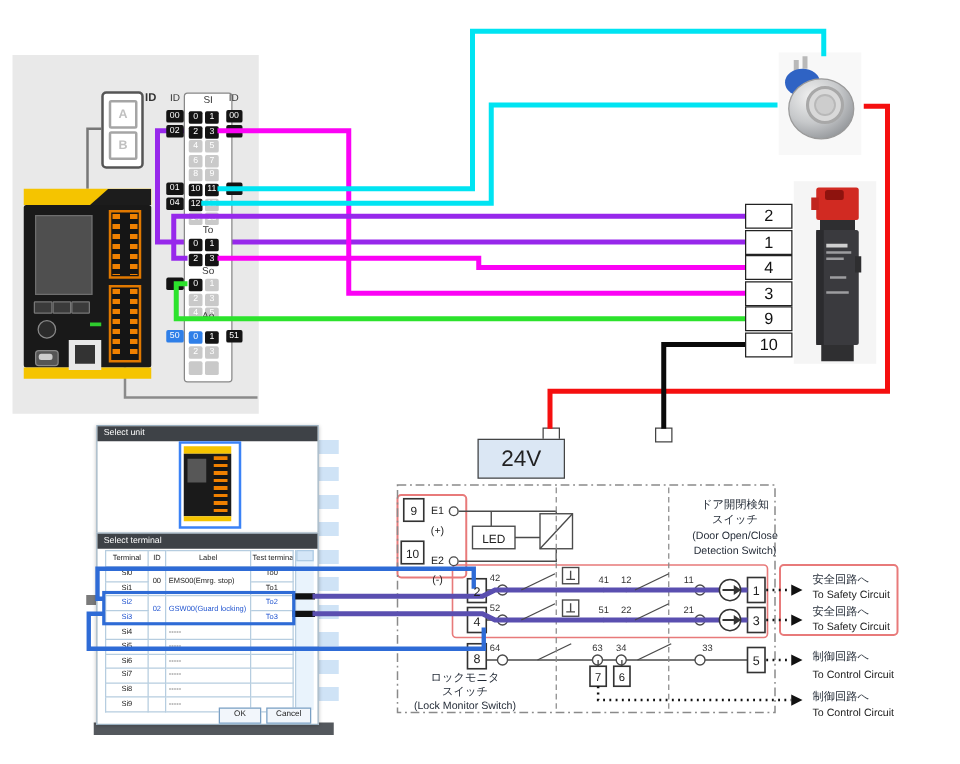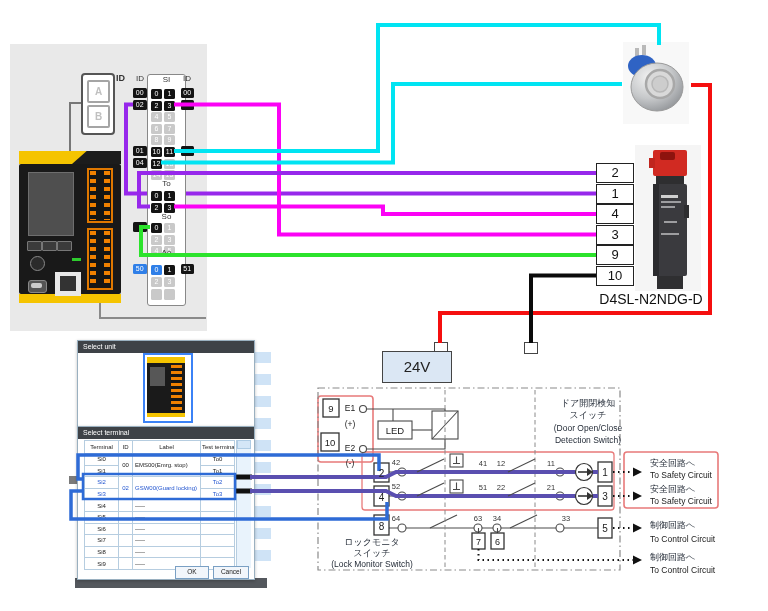--- a/index.html
+++ b/index.html
@@ -27,21 +27,21 @@
     color:#fff;border-radius:1.5px;}
   .cell.on{background:#141414;} .cell.off{background:#c9c9c9;} .cell.sel{background:#2f7fe8;}
   .idbox{position:absolute;width:13.5px;height:10px;background:#141414;color:#fff;font-size:7px;
     line-height:10px;text-align:center;border-radius:1.5px;}
   .idbox.sel{background:#2f7fe8;}
   
   .dbox{position:absolute;left:596px;width:38px;height:20px;background:#fff;border:1.5px solid #222;
     box-sizing:border-box;font-size:13px;line-height:17px;text-align:center;color:#111;}
   .dmodel{font-size:14px;color:#111;text-align:center;}
   
-  .pwr{background:#dbe7f4;border:1.2px solid #444;font-size:15px;color:#222;text-align:center;line-height:30px;}
+  .pwr{background:#dbe7f4;border:1.2px solid #444;font-size:18px;color:#222;text-align:center;line-height:30px;}
   .pconn{background:#fff;border:1.2px solid #444;}
   
   .dlg{background:#fff;border:1px solid #9ab0c0;box-shadow:0 1px 3px rgba(0,0,0,.25);}
   .dlg-title{position:absolute;left:0;top:0;right:0;height:12px;background:#3e4247;color:#fff;
     font-size:7px;line-height:12px;padding-left:5px;box-sizing:border-box;}
   .minictl{border:2px solid #3b82f6;background:#fff;}
   .stripes{background:repeating-linear-gradient(180deg,#fff 0 11px,#cfe3f6 11px 22px);}
   .botbar{background:#54585d;}
   table.term{border-collapse:collapse;table-layout:fixed;width:150px;background:#fff;}
   table.term th,table.term td{border:1px solid #b6cde0;font-size:6px;font-weight:normal;color:#222;
@@ -190,21 +190,20 @@
   </div>
 
   <div class="el" id="dterm">
       <div class="dbox" style="top: 163px;">2</div>
       <div class="dbox" style="top: 183.5px;">1</div>
       <div class="dbox" style="top: 204px;">4</div>
       <div class="dbox" style="top: 224.5px;">3</div>
       <div class="dbox" style="top: 245px;">9</div>
       <div class="dbox" style="top: 265.5px;">10</div>
     </div>
-  <div class="el dmodel" style="left:586px;top:291px;width:130px;">D4SL-N2NDG-D</div>
 
   <div class="el pconn" style="left:434px;top:342px;width:12px;height:10px;"></div>
   <div class="el pconn" style="left:524px;top:342px;width:12px;height:10px;"></div>
   <div class="el pwr" style="left:382px;top:351px;width:68px;height:30px;">24V</div>
 
   <div class="el stripes" style="left:253px;top:341px;width:18px;height:231px;"></div>
   <div class="el botbar" style="left:75px;top:578px;width:192px;height:10px;"></div>
   <div class="el graysq" style="left:69px;top:476px;width:8px;height:8px;"></div>
 
   <div class="el dlg" style="left:77px;top:340px;width:176px;height:85px;">

